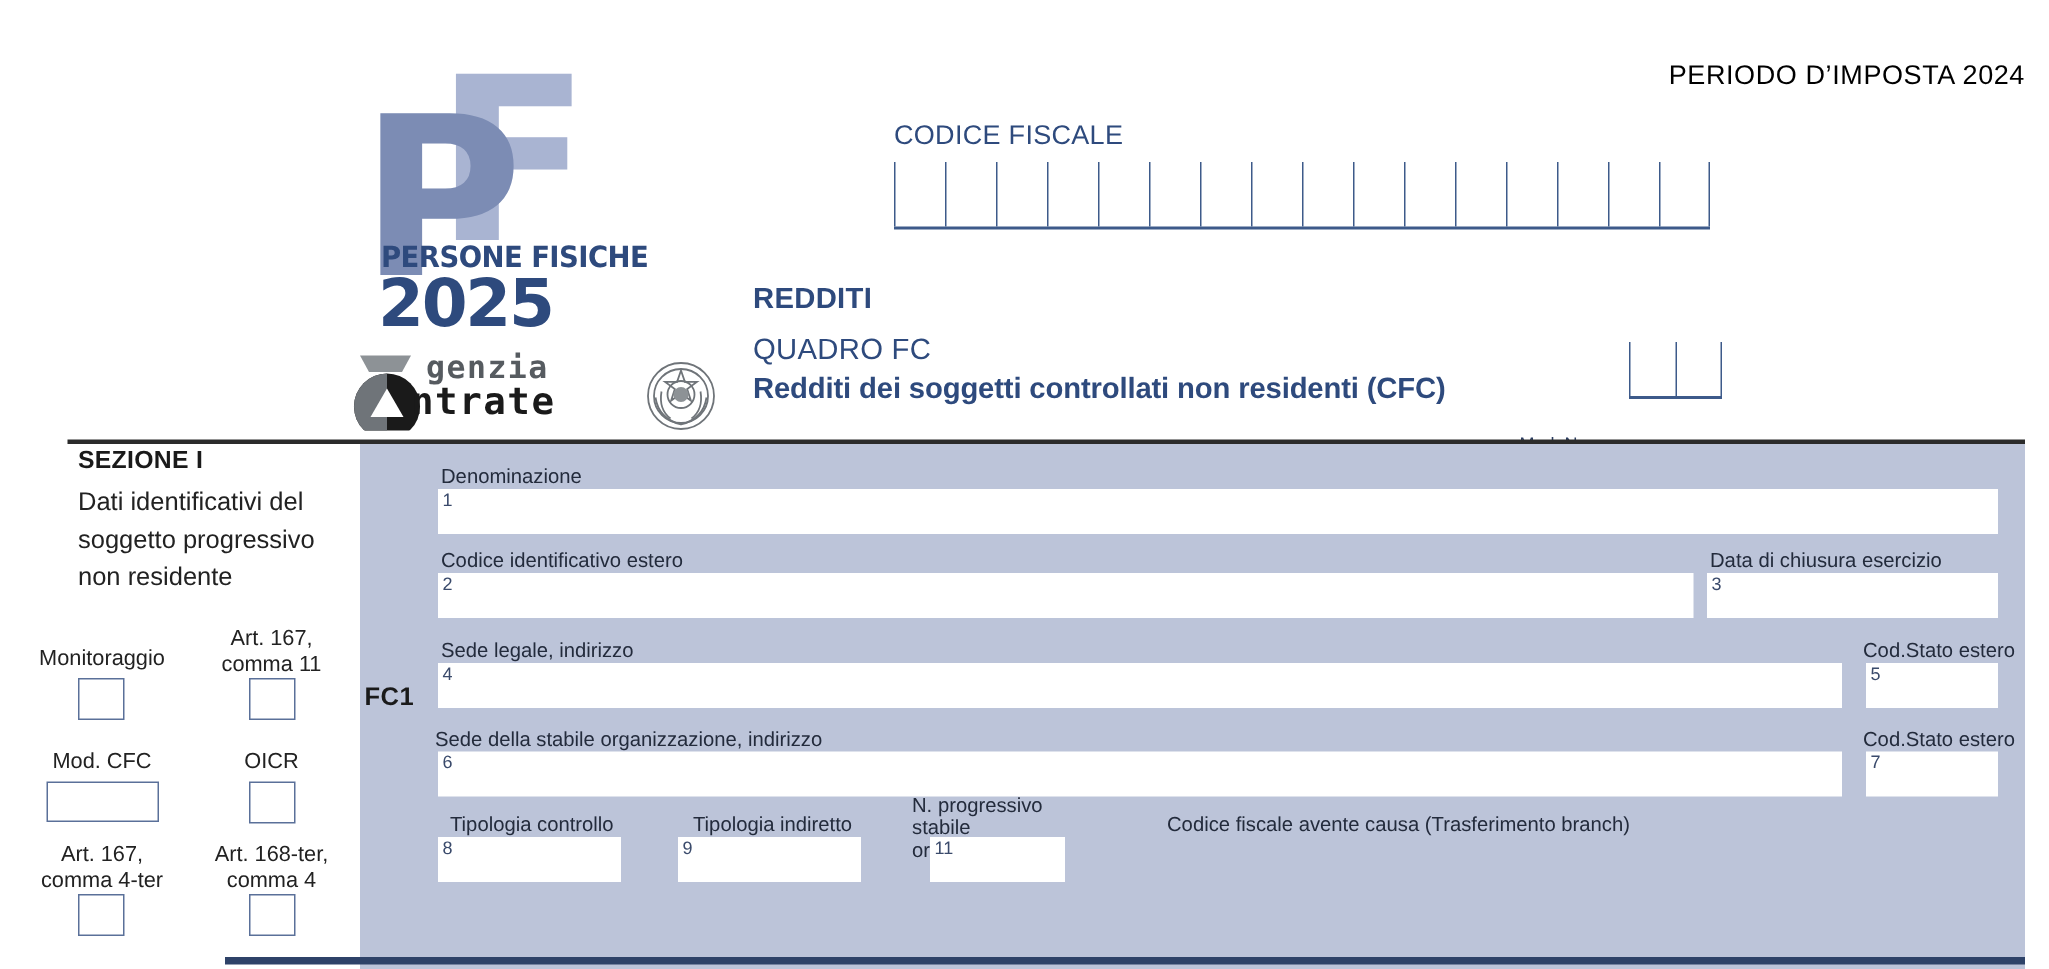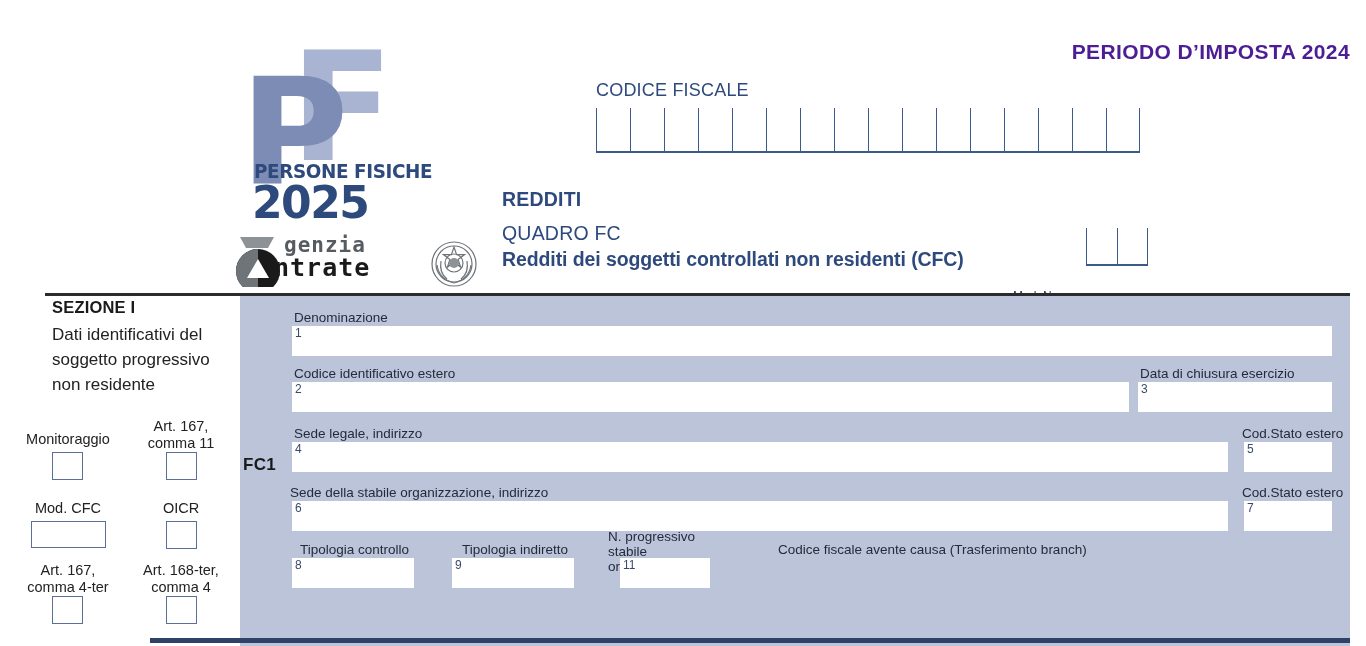--- a/index.html
+++ b/index.html
@@ -16,24 +16,24 @@
     color: #1c1c1c;
   }
 
   
   .abs { position: absolute; }
 
   
   #periodo-imposta {
     right: 16px;
     top: 40px;
-    font-size: 21px;
-    font-weight: bold;
+    font-size: 18px;
+    font-weight: normal;
     letter-spacing: 0.4px;
-    color: #4c1d95;
+    color: #000000;
     white-space: nowrap;
   }
 
   
   #logo-block { left: 232px; top: 24px; width: 232px; height: 255px; }
   #logo-p {
     position: absolute; left: 8px; top: 34px;
     font-family: "DejaVu Sans", sans-serif;
     font-size: 148px; font-weight: bold; line-height: 148px;
     color: #7c8cb4; letter-spacing: -8px;

